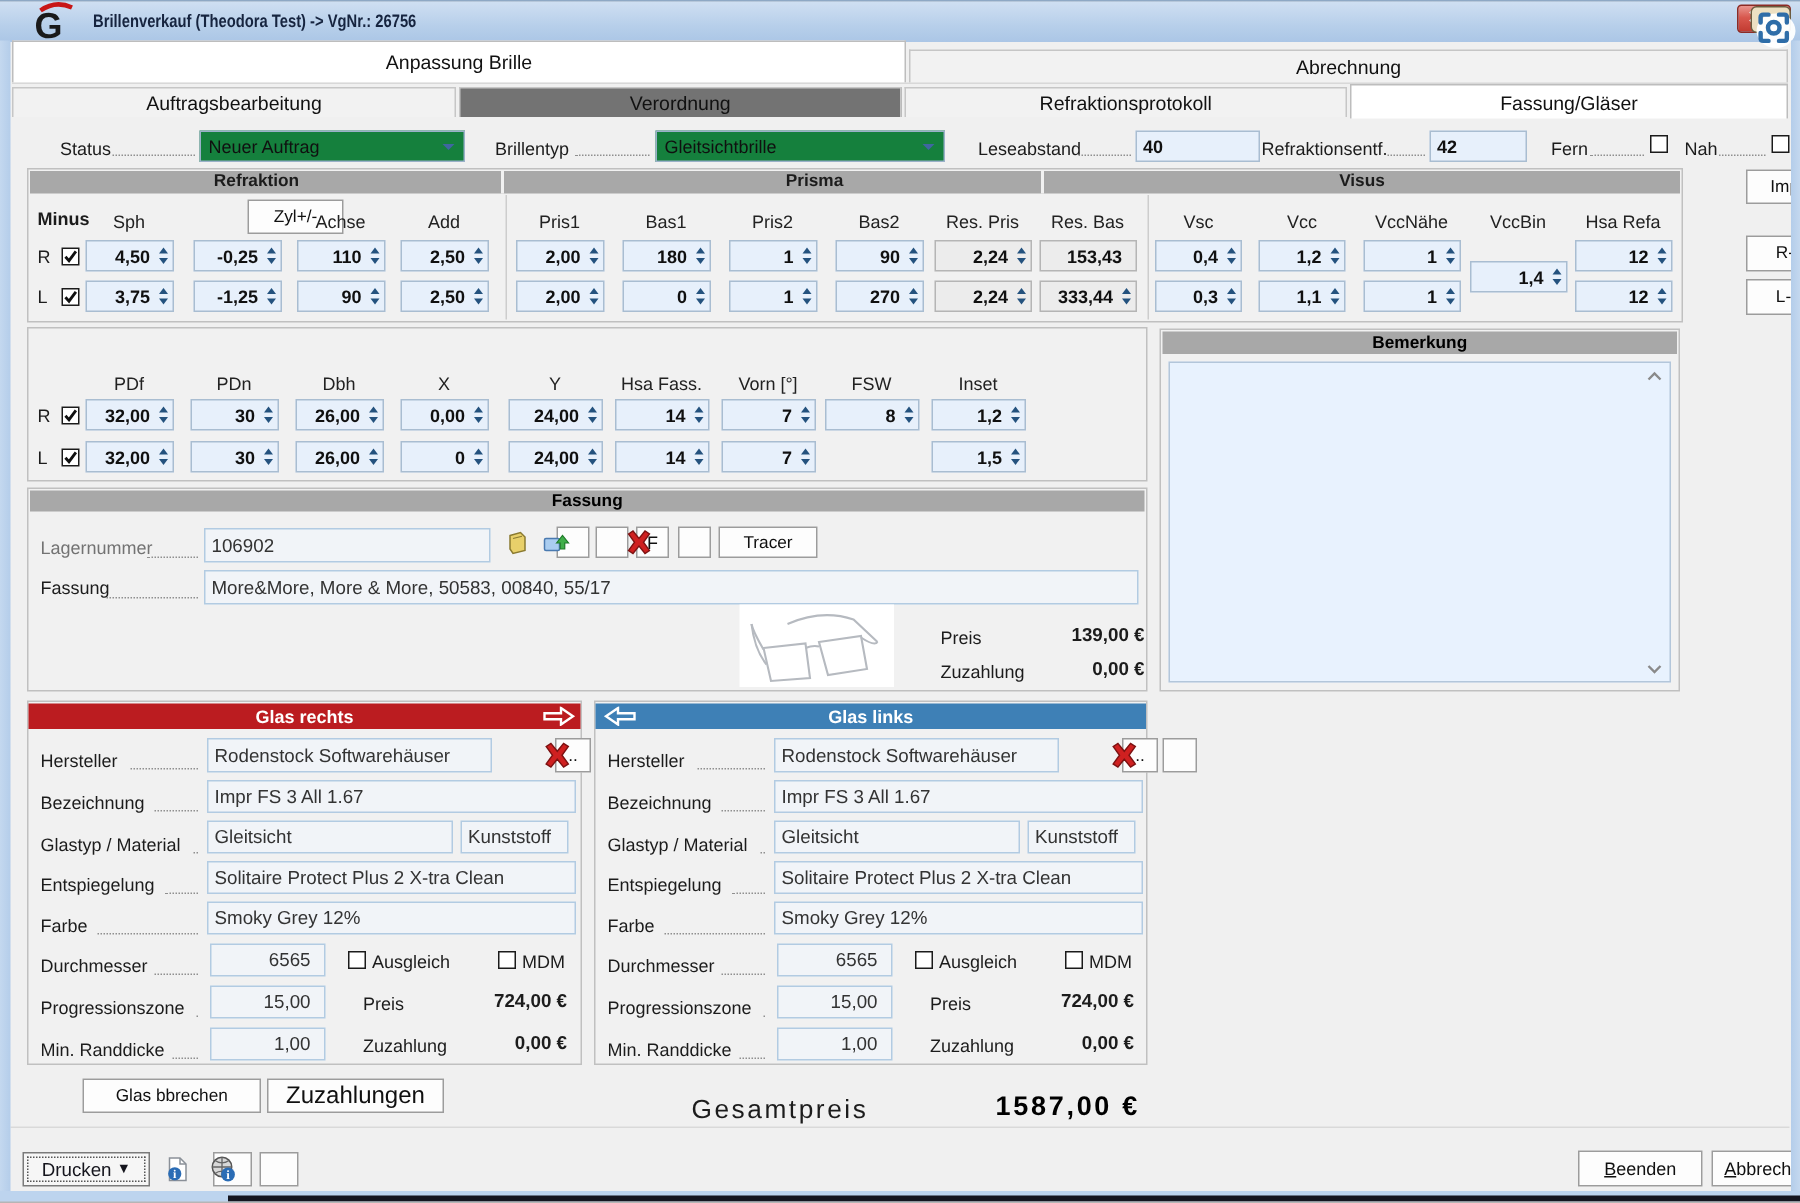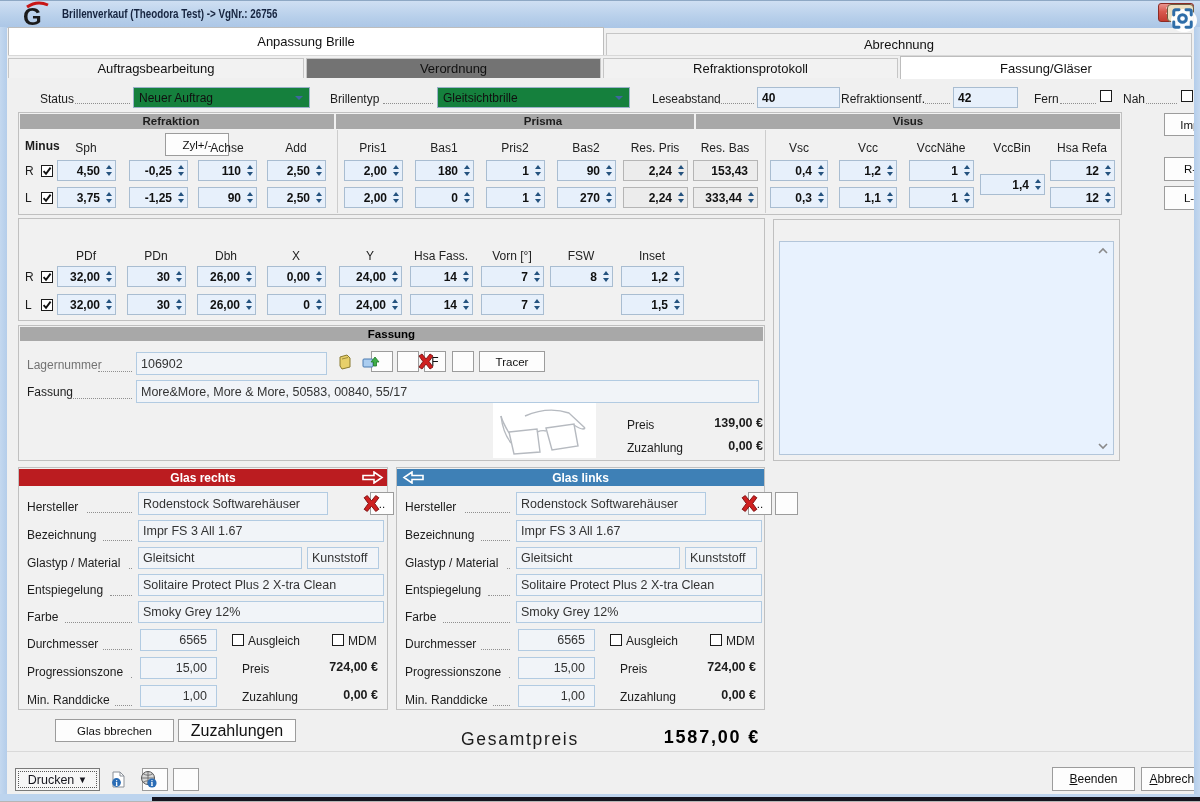--- a/index.html
+++ b/index.html
@@ -526,20 +526,21 @@
 <path d="M8 13 Q10 30 18 40"></path>
 <path d="M32 13 Q55 3 76 10 L92 25"></path>
 <path d="M81 22 Q90 28 92 25"></path>
 </g>
     </svg>
     <div class="lbl" style="left:627px;top:418px;font-size:12px;color:#1c1c1c;">Preis</div>
 <div class="lbl bold" style="left:663px;top:416px;width:100px;text-align:right;font-size:12.5px;">139,00 €</div>
     <div class="lbl" style="left:627px;top:441px;font-size:12px;color:#1c1c1c;">Zuzahlung</div>
 <div class="lbl bold" style="left:663px;top:439px;width:100px;text-align:right;font-size:12.5px;">0,00 €</div>
     <div class="panel" style="left:773px;top:219px;width:347px;height:242px;"></div>
+    <div class="hdr" style="left:775px;top:221px;width:343px;height:15px;">Bemerkung</div>
     <div class="abs" style="left:779px;top:241px;width:335px;height:214px;background:#e8f2fe;border:1px solid #b3c6da;box-sizing:border-box;"></div>
     <svg class="abs" style="left:1097px;top:246px;" width="12" height="10" viewBox="0 0 12 10">
       <path d="M2 7 L6 3 L10 7" stroke="#8a8a8a" stroke-width="1.6" fill="none"></path>
     </svg>
     <svg class="abs" style="left:1097px;top:441px;" width="12" height="10" viewBox="0 0 12 10">
       <path d="M2 3 L6 7 L10 3" stroke="#8a8a8a" stroke-width="1.6" fill="none"></path>
     </svg>
     <div class="panel" style="left:18px;top:467px;width:370px;height:243px;"></div>
     <div class="abs" style="left:19px;top:469px;width:368px;height:17px;background:#bb1c20;
  display:flex;align-items:center;justify-content:center;color:#fff;font-weight:bold;font-size:12px;">Glas rechts</div>

